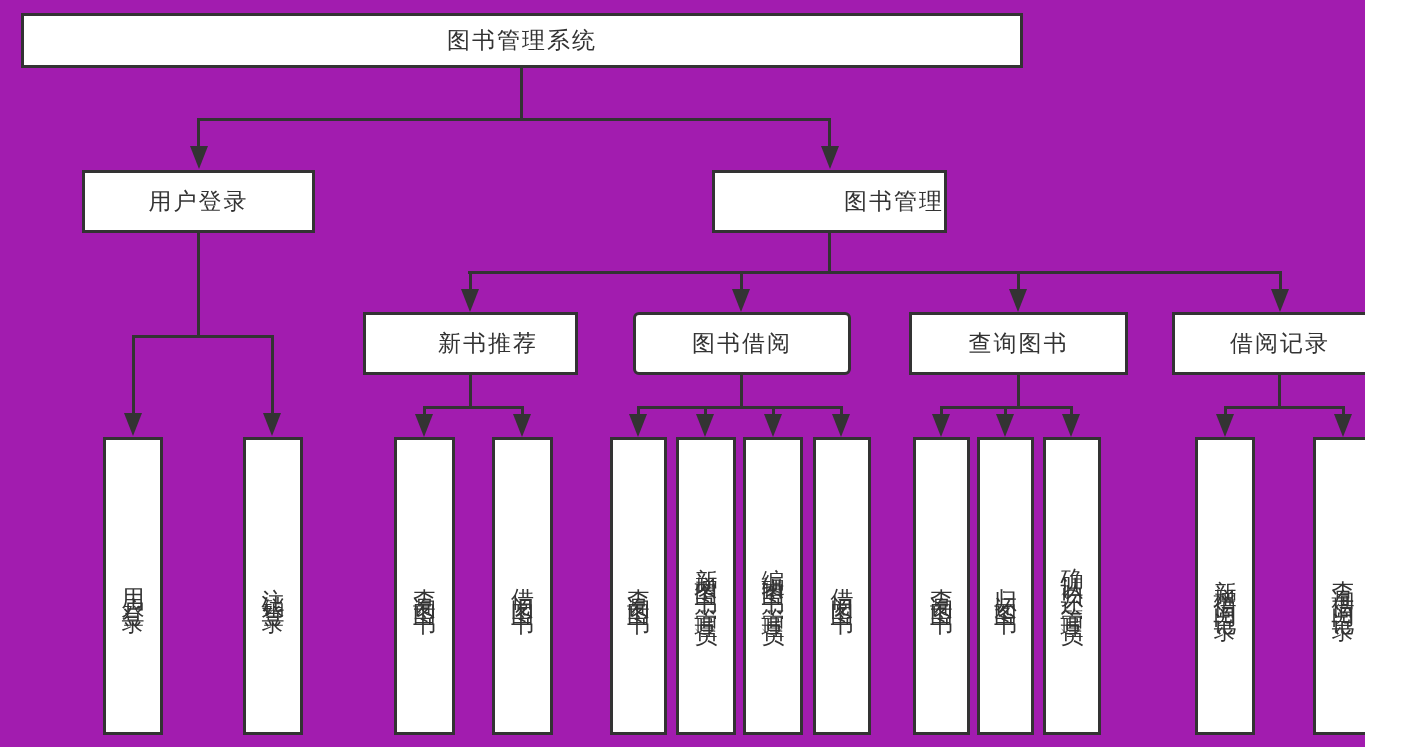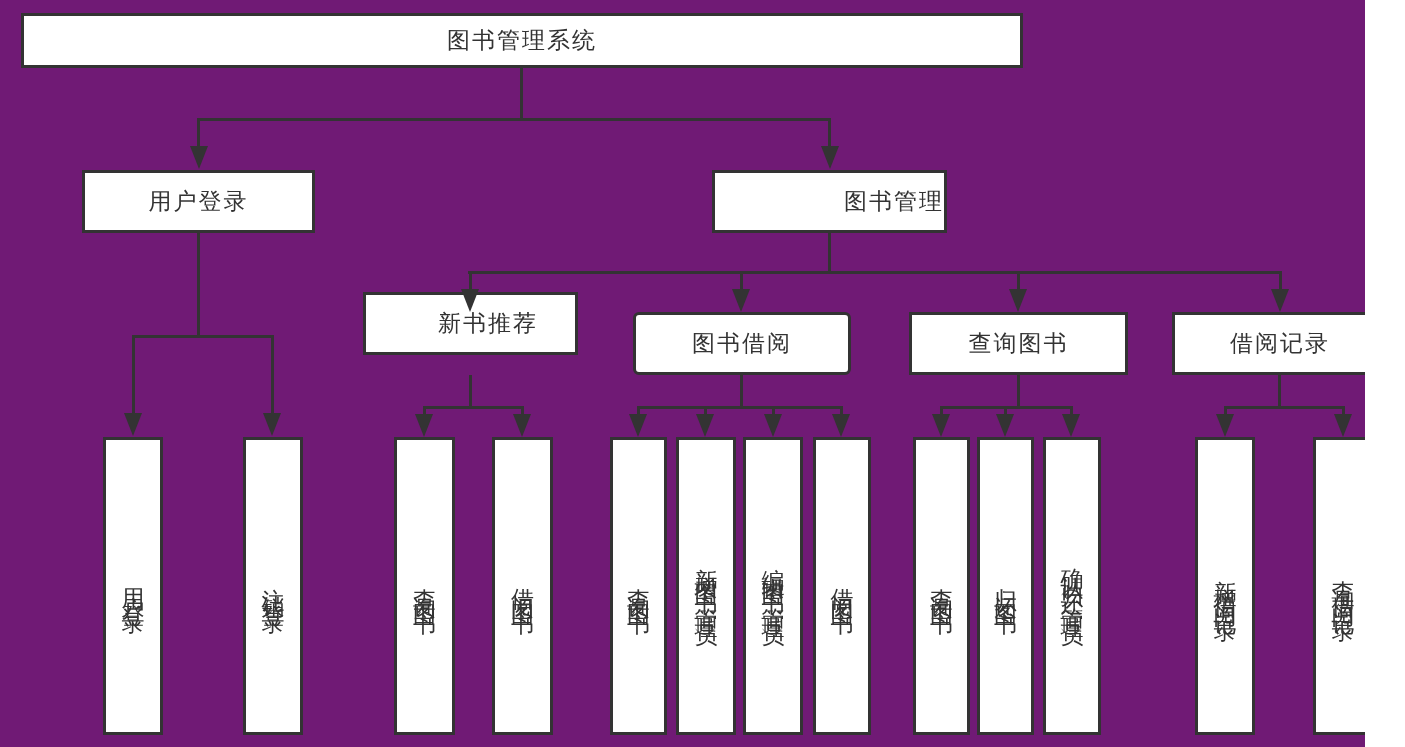--- a/index.html
+++ b/index.html
@@ -1,20 +1,20 @@
 <!DOCTYPE html>
 <html><head>
 <meta charset="utf-8">
 <style>
   html, body { margin: 0; padding: 0; background: #ffffff; }
   .canvas {
     position: relative;
     width: 1365px;
     height: 747px;
-    background: #701a75;
+    background: #a21caf;
     font-family: Liberation Sans, sans-serif;
     color: #333333;
     overflow: hidden;
   }
   .box {
     position: absolute;
     box-sizing: border-box;
     border: 3px solid #333333;
     background: #ffffff;
     display: flex;
@@ -52,21 +52,21 @@
     font-size: 20px;
     color: #b9b9b9;
     letter-spacing: 0.5px;
     white-space: nowrap;
     z-index: 5;
   }
   
   .n-root { left: 21px;  top: 13px;  width: 1002px; height: 55px; }
   .n-l2a  { left: 82px;  top: 170px; width: 233px;  height: 63px; }
   .n-l2b  { left: 712px; top: 170px; width: 235px;  height: 63px; justify-content: flex-end; }
-  .n-l3a  { left: 363px; top: 292px; width: 215px;  height: 63px; padding-left: 35px; }
+  .n-l3a  { left: 363px; top: 312px; width: 215px;  height: 63px; padding-left: 35px; }
   .n-l3b  { left: 633px; top: 312px; width: 218px;  height: 63px; border-radius: 6px; }
   .n-l3c  { left: 909px; top: 312px; width: 219px;  height: 63px; }
   .n-l3d  { left: 1172px;top: 312px; width: 216px;  height: 63px; }
   .leaf   { top: 437px; height: 298px; }
   .f1  { left: 103px;  width: 60px; }
   .f2  { left: 243px;  width: 60px; }
   .f3  { left: 394px;  width: 61px; }
   .f4  { left: 492px;  width: 61px; }
   .f5  { left: 610px;  width: 57px; }
   .f6  { left: 676px;  width: 60px; }

